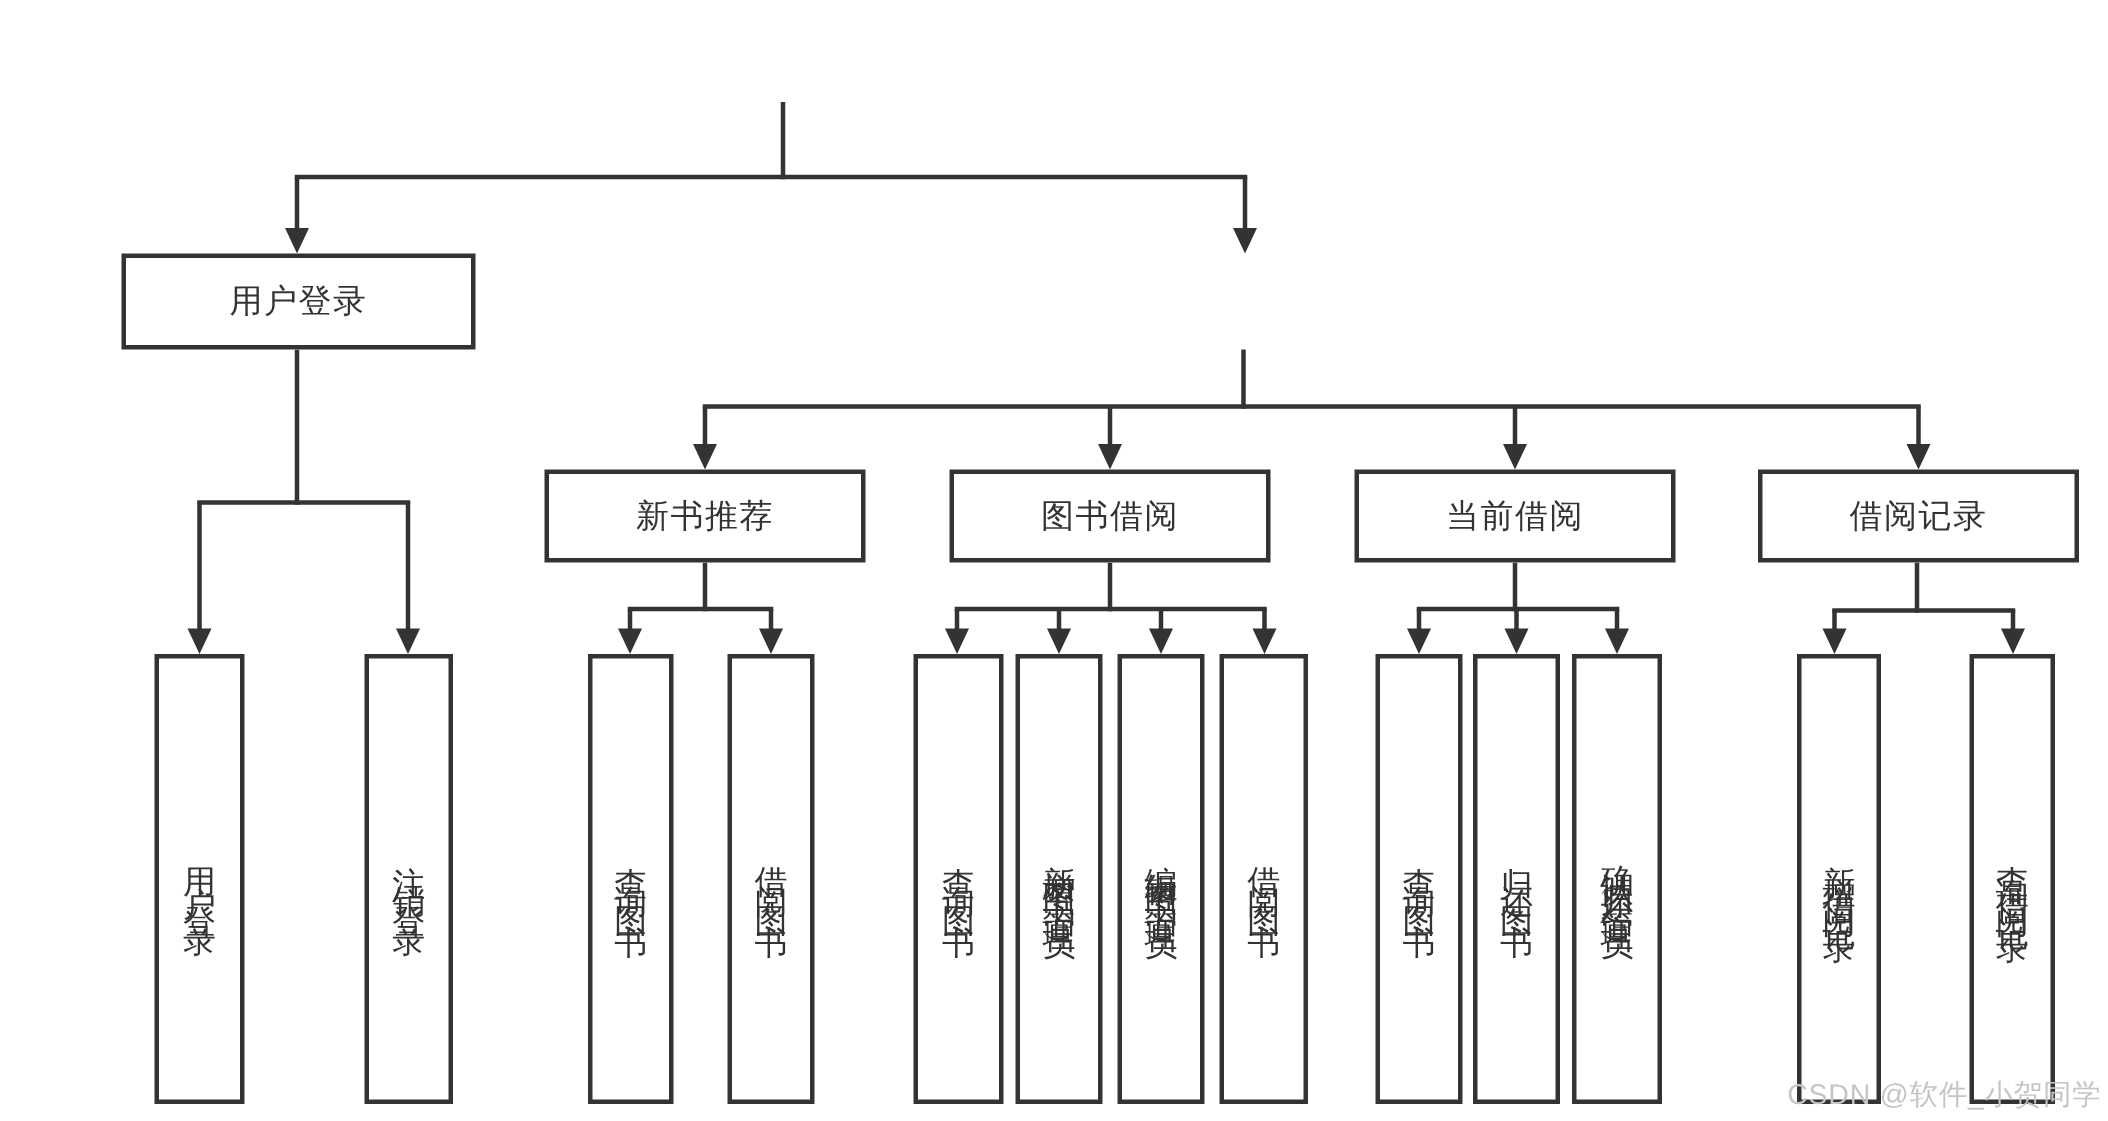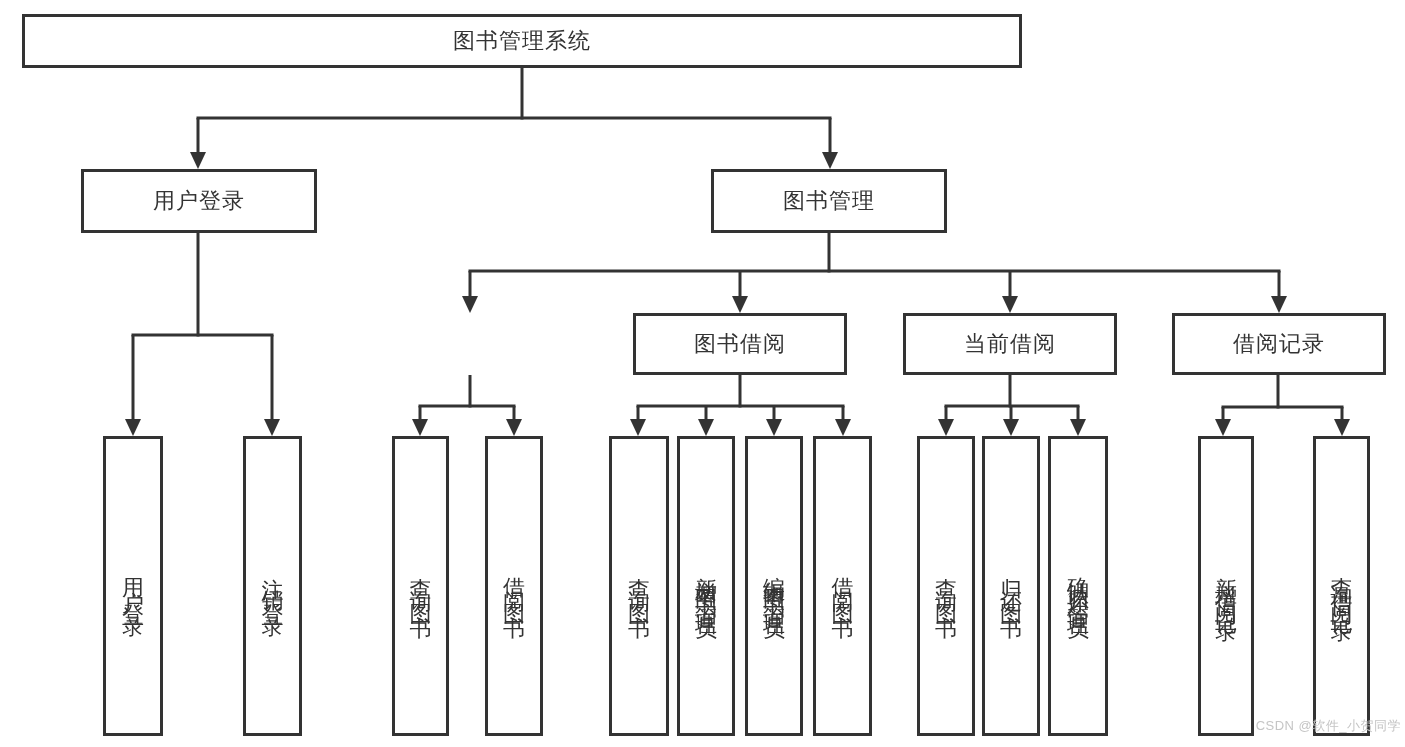--- a/index.html
+++ b/index.html
@@ -41,21 +41,21 @@
     letter-spacing: 9px;
     white-space: normal;
     line-height: 1;
   }
   .ls-wide  { letter-spacing: 13px; }
   .ls-tight { letter-spacing: 6px; }
   #watermark {
     position: absolute;
     right: 4px;
     top: 717px;
-    font-size: 13px;
+    font-size: 19px;
     color: #c5c5c5;
     letter-spacing: 0.5px;
   }
 </style>
 </head>
 <body>
 
 <div id="stage">
 
   <svg id="connectors" width="1405" height="747" viewBox="0 0 1405 747">
@@ -116,25 +116,24 @@
       <polygon points="766,419 782,419 774,436"></polygon>
       <polygon points="835,419 851,419 843,436"></polygon>
       <polygon points="938,419 954,419 946,436"></polygon>
       <polygon points="1003,419 1019,419 1011,436"></polygon>
       <polygon points="1070,419 1086,419 1078,436"></polygon>
       <polygon points="1215,419 1231,419 1223,436"></polygon>
       <polygon points="1334,419 1350,419 1342,436"></polygon>
     </g>
   </svg>
 
-  <div class="box root">图书管理系统</div>
 
   <div class="box lvl2" style="left:81px;">用户登录</div>
-  <div class="box lvl2" style="left:711px;">图书管理</div>
 
+  <div class="box lvl3" style="left:363px;">新书推荐</div>
   <div class="box lvl3" style="left:903px;">当前借阅</div>
   <div class="box lvl3" style="left:633px;">图书借阅</div>
   <div class="box lvl3" style="left:1172px;">借阅记录</div>
 
   <div class="box leaf ls-wide" style="left:103px;width:60px;">用户登录</div>
   <div class="box leaf ls-wide" style="left:243px;width:59px;">注销登录</div>
 
   <div class="box leaf ls-wide" style="left:392px;width:57px;">查询图书</div>
   <div class="box leaf ls-wide" style="left:485px;width:58px;">借阅图书</div>
 

